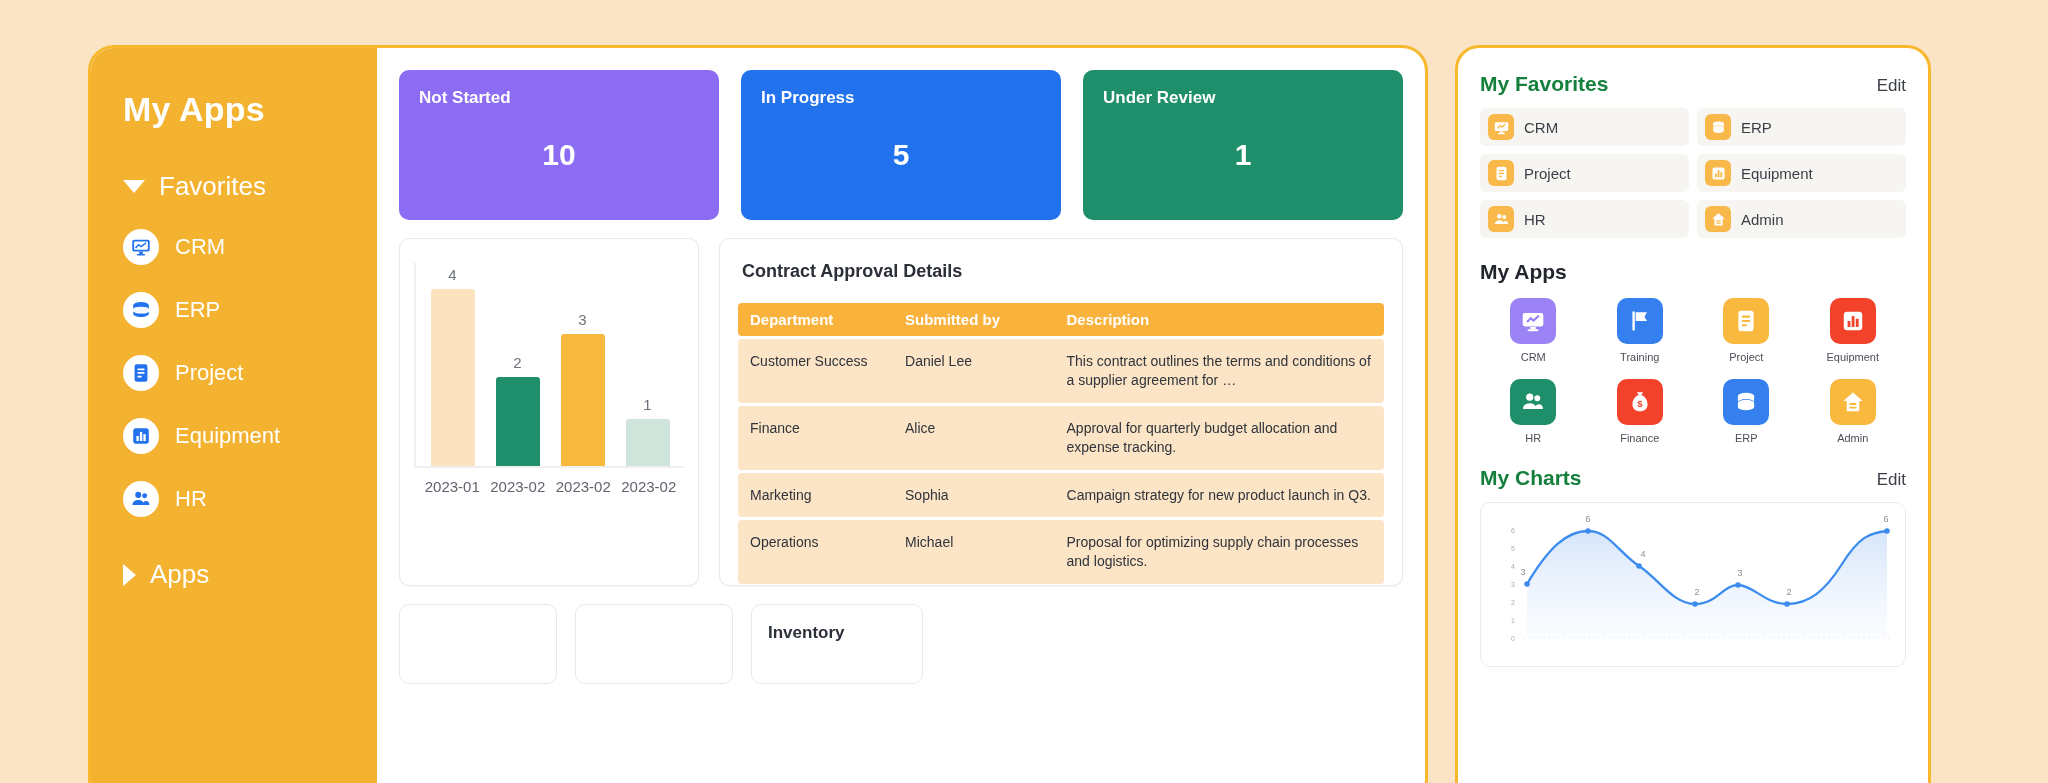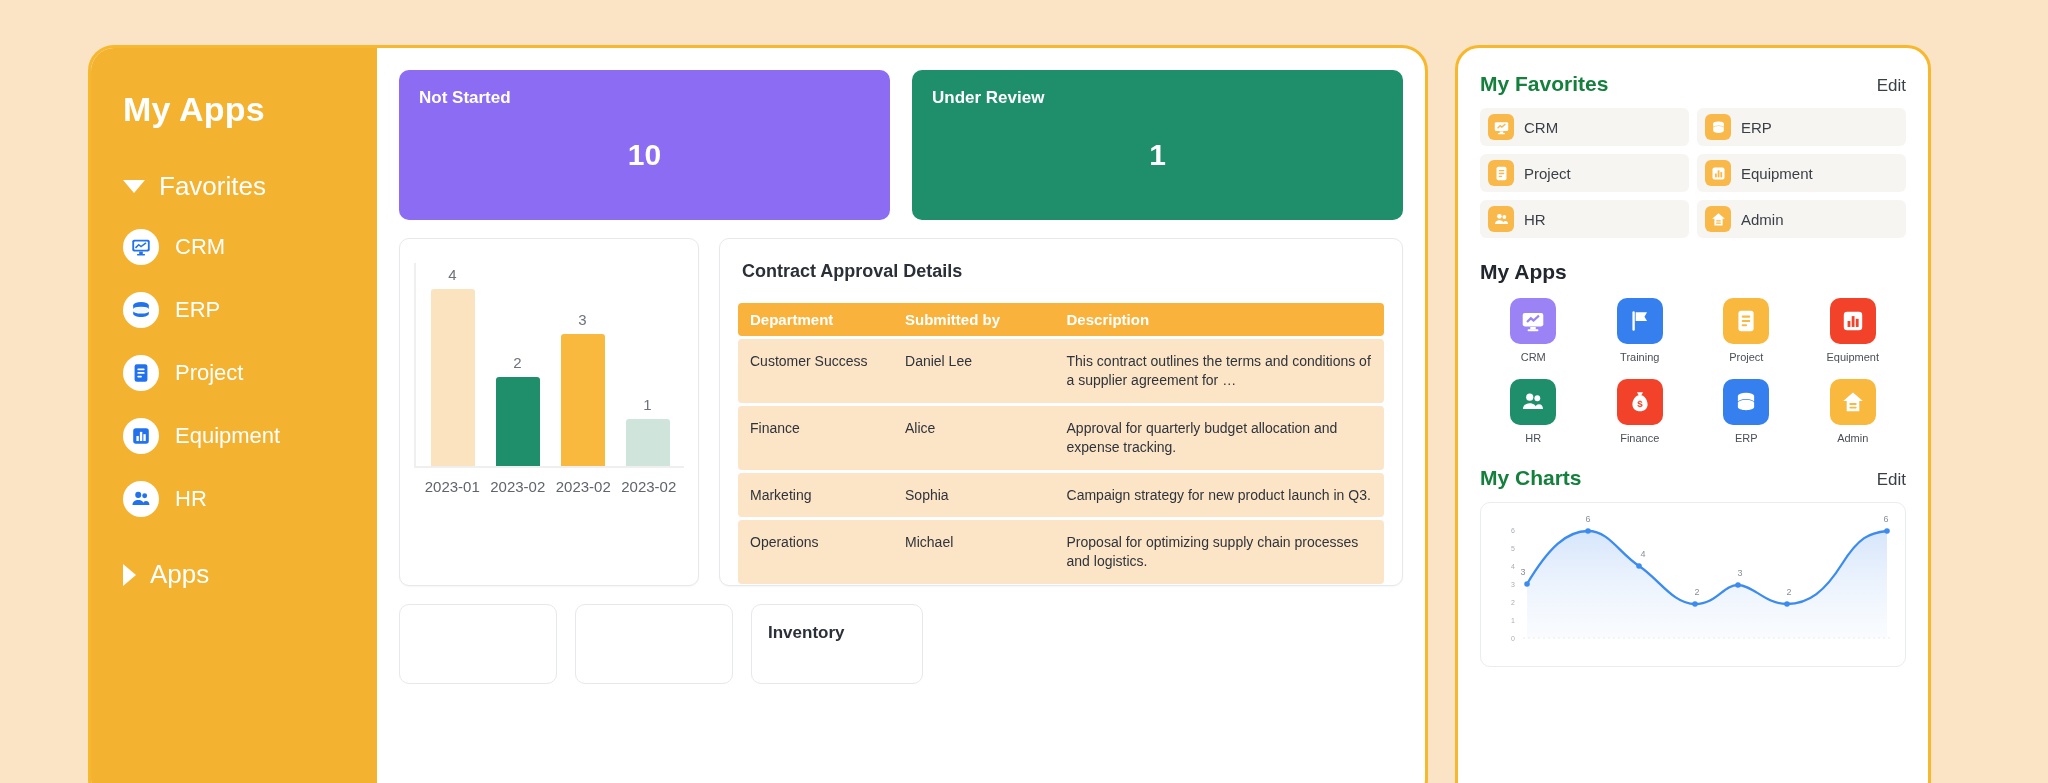--- a/index.html
+++ b/index.html
@@ -201,20 +201,24 @@
         <span class="sidebar-group-label">Apps</span>
       </div>
     </div>
 
     <div class="content">
 
       <div class="kpi-row">
         <div class="kpi" style="background:#8C6CF3">
           <div class="kpi-label">Not Started</div>
           <div class="kpi-value">10</div>
+        </div>
+        <div class="kpi" style="background:#2272EE">
+          <div class="kpi-label">In Progress</div>
+          <div class="kpi-value">5</div>
         </div>
         <div class="kpi" style="background:#1F8F6B">
           <div class="kpi-label">Under Review</div>
           <div class="kpi-value">1</div>
         </div>
       </div>
 
       <div class="mid-row">
 
         <div class="card chart-card">

